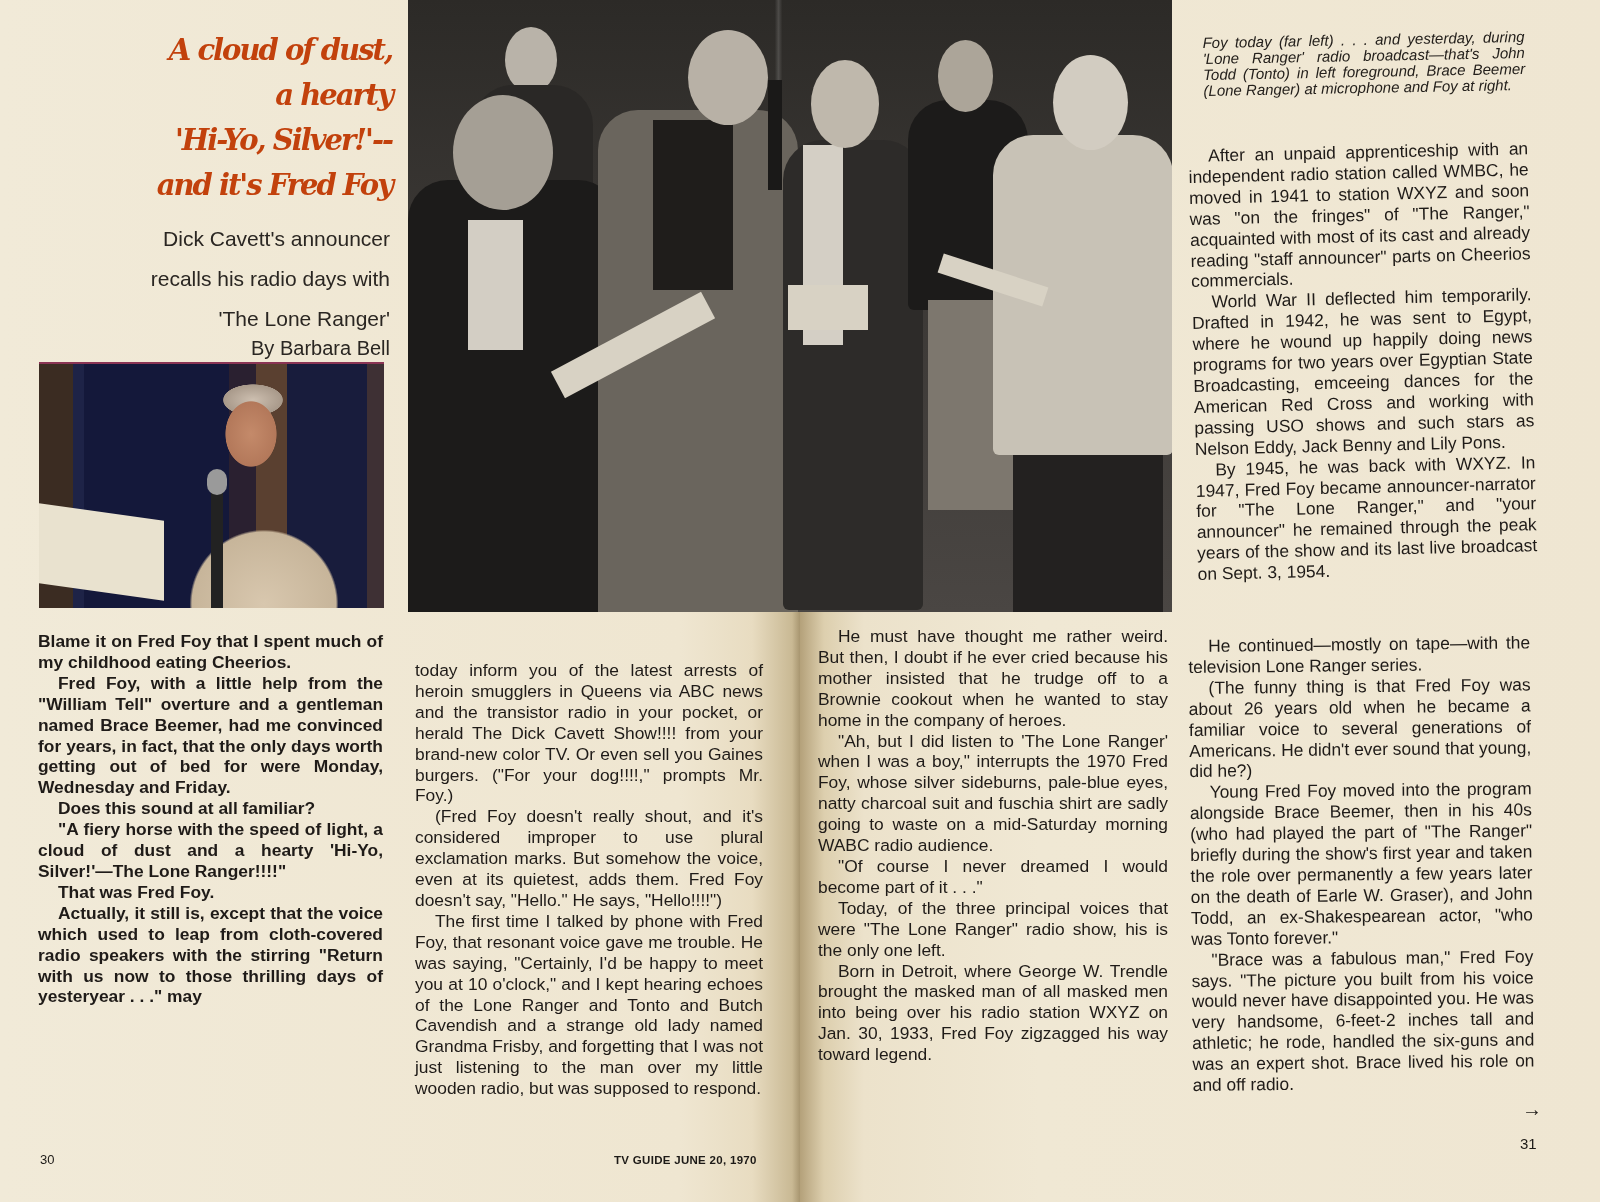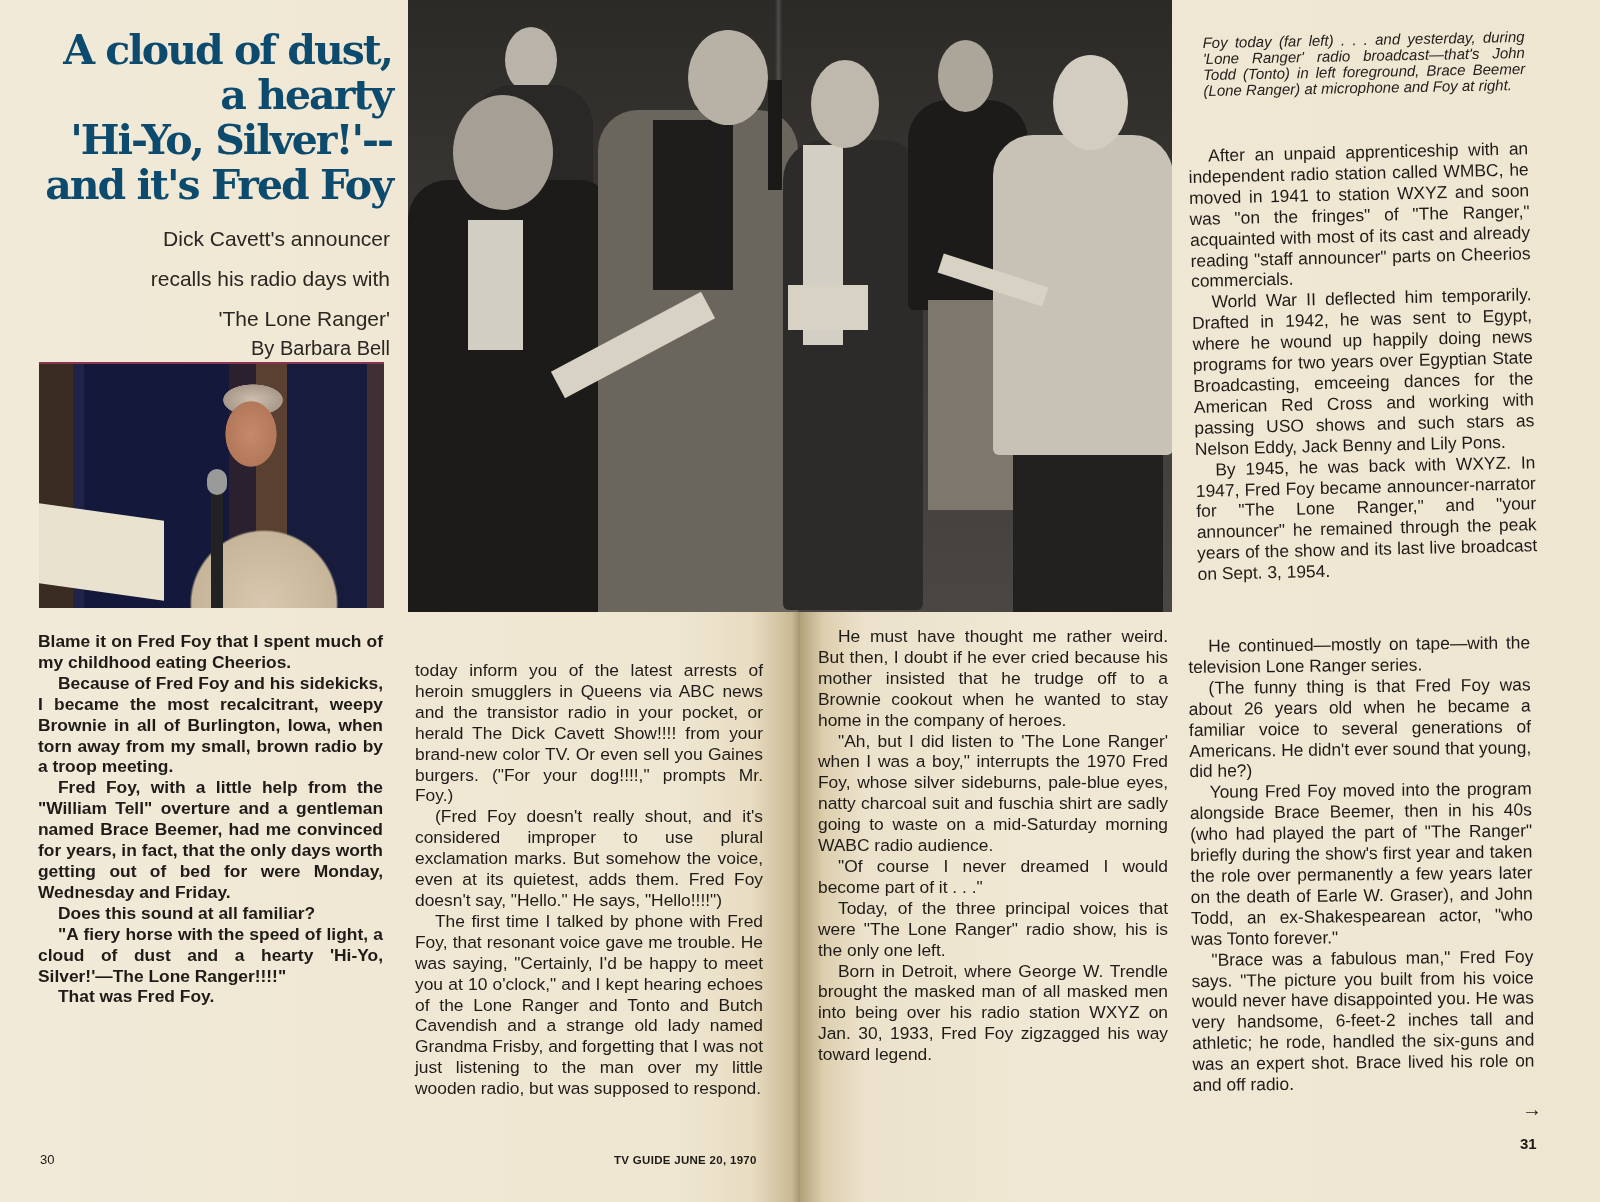--- a/index.html
+++ b/index.html
@@ -18,23 +18,23 @@
   .page-right {
     position: absolute; left: 800px; top: 0; width: 800px; height: 1202px;
     background: linear-gradient(90deg, #b4a17a 0%, #ddcfae 3%, #ece2cb 8%, #f0e8d4 30%, #efe6d2 100%);
   }
 
   
   .headline {
     position: absolute; left: 40px; top: 28px; width: 352px;
     text-align: right;
     font-family: "DejaVu Serif", serif;
-    font-weight: bold; 
-    font-size: 41px; line-height: 45px; letter-spacing: -2px;
-    color: #0c4a6e;
+    font-weight: bold; font-style: italic;
+    font-size: 29px; line-height: 45px; letter-spacing: -2px;
+    color: #c2410c;
   }
   .headline span { display: block; }
   .deck {
     position: absolute; left: 40px; top: 212px; width: 350px;
     text-align: right;
     font-size: 21px; line-height: 26px; font-weight: normal;
     color: #2a2622;
   }
   .deck span { display: block; margin-top: 14px; }
   .byline {
@@ -95,21 +95,21 @@
   .col p { text-indent: 20px; }
   .col p.noindent { text-indent: 0; }
   .col p.drop::first-letter { font-weight: bold; }
   .col1 { left: 38px; top: 631px; width: 345px; font-weight: bold; }
   .col2 { left: 415px; top: 660px; width: 348px; }
   .col3 { left: 818px; top: 626px; width: 350px; }
   .col4 { left: 1188px; top: 146px; width: 340px; transform: rotate(-1.3deg); transform-origin: left top; }
   .col4b { left: 1188px; top: 636px; width: 342px; transform: rotate(-0.6deg); transform-origin: left top; }
 
   .folio-left { position: absolute; left: 40px; top: 1152px; font-size: 13px; }
-  .folio-right { position: absolute; left: 1520px; top: 1135px; font-size: 15px; font-weight: bold; }
+  .folio-right { position: absolute; left: 1520px; top: 1135px; font-size: 15px; }
   .footer-tag { position: absolute; left: 614px; top: 1154px; font-size: 11.5px; font-weight: bold; letter-spacing: 0.3px; }
   .cont-arrow { position: absolute; left: 1522px; top: 1098px; font-size: 20px; }
 </style>
 </head>
 <body>
 
 <div class="spread">
   <div class="page-left"></div>
   <div class="page-right"></div>
 
@@ -174,25 +174,25 @@
       <div style="position:absolute;left:20px;top:400px;width:150px;height:160px;background:#232120;"></div>
       <div class="head" style="left:60px;top:0px;width:75px;height:95px;background:#d2ccc1;"></div>
     </div>
     <div class="script" style="left:530px;top:270px;width:110px;height:20px;transform:rotate(18deg);"></div>
   </div>
 
   <div class="caption">Foy today (far left) . . . and yesterday, during 'Lone Ranger' radio broadcast—that's John Todd (Tonto) in left foreground, Brace Beemer (Lone Ranger) at microphone and Foy at right.</div>
 
   <div class="col col1">
     <p class="noindent drop">Blame it on Fred Foy that I spent much of my childhood eating Cheerios.</p>
-    <p>Because of Fred Foy and his sidekicks, I became the most recalcitrant, weepy Brownie in all of Burlington, Iowa, when torn away from my small, brown radio by a troop meeting.</p>
     <p>Fred Foy, with a little help from the "William Tell" overture and a gentleman named Brace Beemer, had me convinced for years, in fact, that the only days worth getting out of bed for were Monday, Wednesday and Friday.</p>
     <p>Does this sound at all familiar?</p>
     <p>"A fiery horse with the speed of light, a cloud of dust and a hearty 'Hi-Yo, Silver!'—The Lone Ranger!!!!"</p>
     <p>That was Fred Foy.</p>
+    <p>Actually, it still is, except that the voice which used to leap from cloth-covered radio speakers with the stirring "Return with us now to those thrilling days of yesteryear . . ." may</p>
   </div>
 
   <div class="col col2">
     <p class="noindent">today inform you of the latest arrests of heroin smugglers in Queens via ABC news and the transistor radio in your pocket, or herald The Dick Cavett Show!!!! from your brand-new color TV. Or even sell you Gaines burgers. ("For your dog!!!!," prompts Mr. Foy.)</p>
     <p>(Fred Foy doesn't really shout, and it's considered improper to use plural exclamation marks. But somehow the voice, even at its quietest, adds them. Fred Foy doesn't say, "Hello." He says, "Hello!!!!")</p>
     <p>The first time I talked by phone with Fred Foy, that resonant voice gave me trouble. He was saying, "Certainly, I'd be happy to meet you at 10 o'clock," and I kept hearing echoes of the Lone Ranger and Tonto and Butch Cavendish and a strange old lady named Grandma Frisby, and forgetting that I was not just listening to the man over my little wooden radio, but was supposed to respond.</p>
   </div>
 
   <div class="col col3">
     <p>He must have thought me rather weird. But then, I doubt if he ever cried because his mother insisted that he trudge off to a Brownie cookout when he wanted to stay home in the company of heroes.</p>

